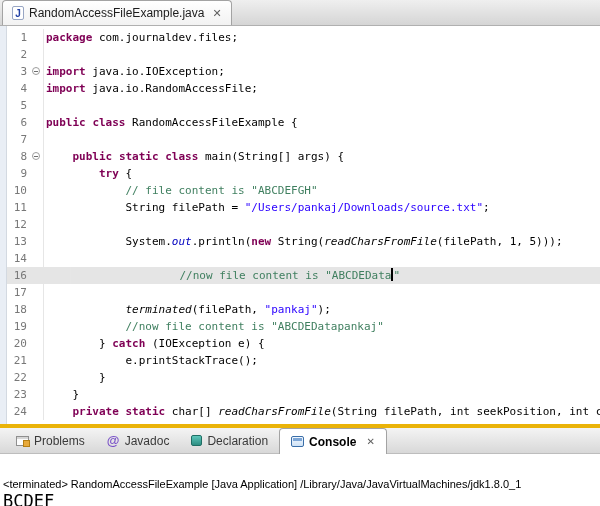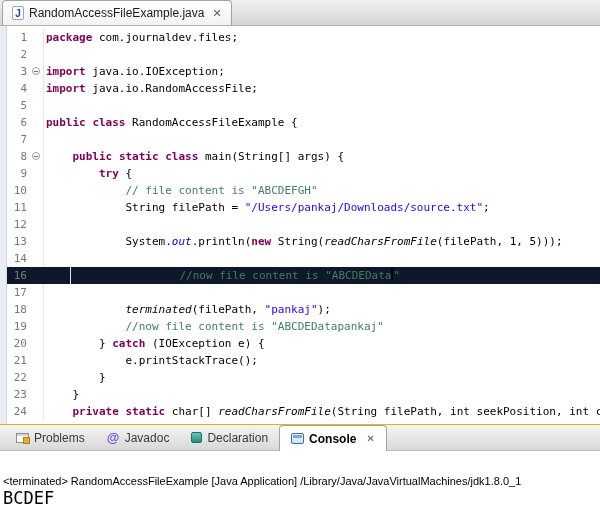--- a/index.html
+++ b/index.html
@@ -33,21 +33,21 @@
 
   
   .editor {
     height: 398px; flex: none; background: #fff;
     display: flex; overflow: hidden;
     font-family: "DejaVu Sans Mono", monospace; font-size: 11px;
   }
   .annot { width: 7px; flex: none; background: #e9eef5; border-right: 1px solid #d3d9e1; }
   .code-scroll { flex: 1; padding-top: 3px; overflow: hidden; }
   .cl { display: flex; height: 17px; line-height: 17px; white-space: pre; }
-  .cl.hl { background: #0f172a; gap: 27px; }
+  .cl.hl { background: #e5e5e5; gap: 27px; }
   .ln { width: 24px; flex: none; text-align: right; padding-right: 4px; color: #787878; }
   .fold { width: 13px; flex: none; position: relative; border-right: 1px solid #e6e6e6; }
   .foldm {
     position: absolute; top: 4px; left: 1px;
     width: 8px; height: 8px; background: #fff;
     border: 1px solid #9d9d9d; border-radius: 50%;
   }
   .foldm::after {
     content: ""; position: absolute; left: 1px; right: 1px; top: 3px;
     height: 1px; background: #6e6e6e;
@@ -55,21 +55,21 @@
   .ct { padding-left: 2px; }
   .s-pl  { color: #000000; }
   .s-kw  { color: #7f0055; font-weight: bold; text-align: center; }
   .s-str { color: #2a00ff; }
   .s-com { color: #3f7f5f; }
   .s-sf  { color: #0000c0; font-style: italic; margin-top: 20px; }
   .s-sm  { color: #000000; font-style: italic; }
   .caret { display: inline-block; width: 0; height: 13px; border-left: 2px solid #000; vertical-align: -2px; }
 
   
-  .views { height: 82px; flex: none; border-top: 1px solid #eab308; background: #fff; }
+  .views { height: 82px; flex: none; border-top: 4px solid #eab308; background: #fff; }
   .view-tabbar {
     height: 26px;
     background: linear-gradient(#f4f4f4, #d8d8d8);
     border-bottom: 1px solid #bdbdbd;
     display: flex; align-items: flex-end; padding-left: 5px;
   }
   .vtab {
     height: 25px; display: flex; align-items: center; gap: 5px;
     padding: 0 11px; font-size: 12px; color: #3a3a3a; cursor: pointer;
   }

